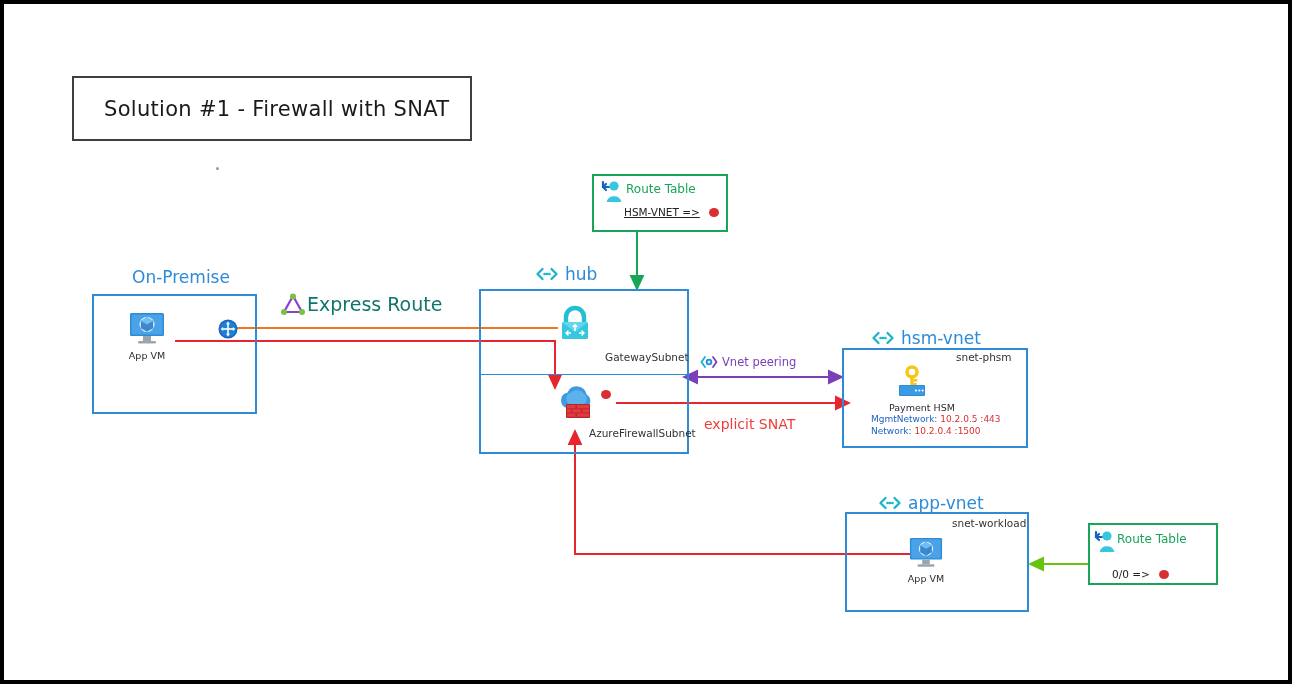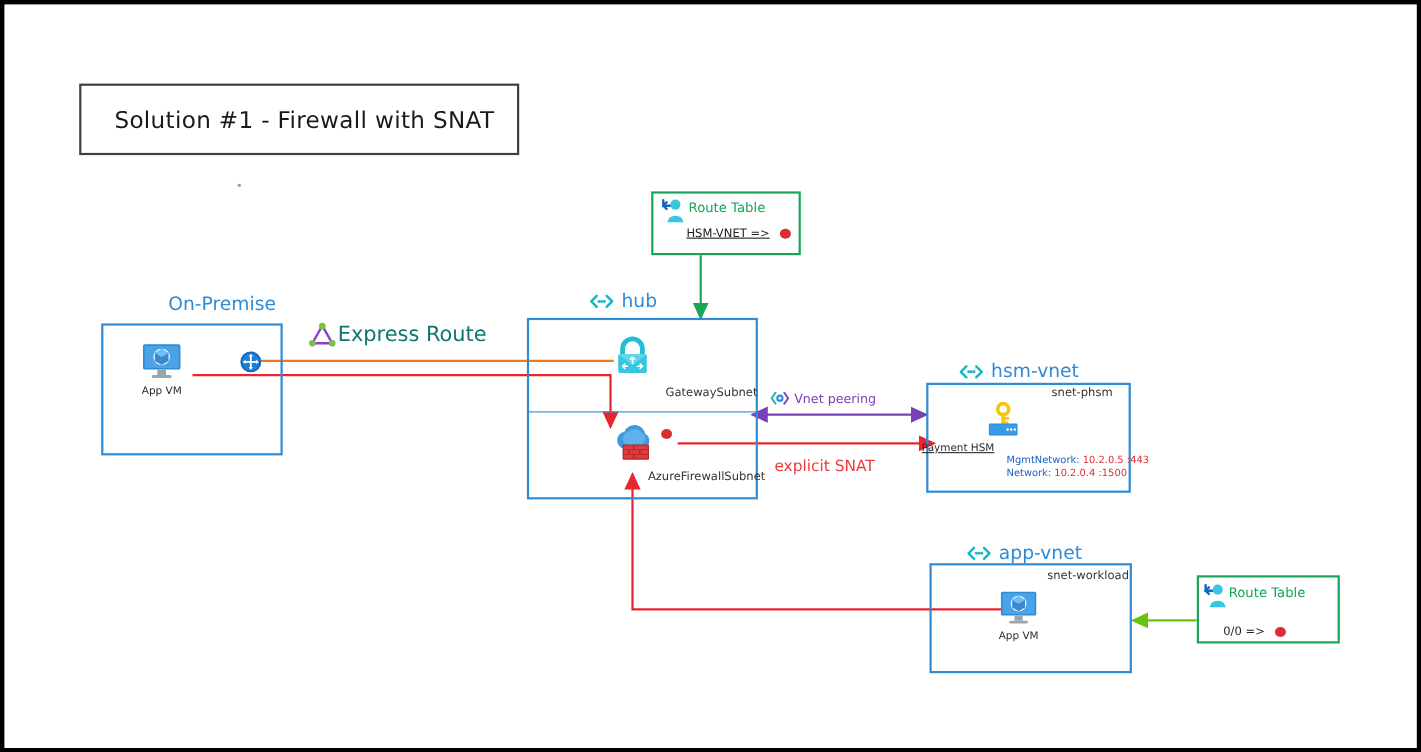--- a/index.html
+++ b/index.html
@@ -89,21 +89,20 @@
   
   .res-caption {
     font-size: 9.5px;
     color: #2b2b2b;
     white-space: nowrap;
     text-align: center;
   }
   .hsm-line {
     font-size: 9px;
     white-space: nowrap;
-    margin-left: 44px;
   }
   .hsm-key { color: #2062c4; }
   .hsm-val { color: #d92f32; }
 
   
   .lbl-express {
     color: #0f766e;
     font-size: 19px;
     white-space: nowrap;
   }
@@ -165,21 +164,21 @@
 
     <path d="M612,399 L845,399" stroke="#e8252c" stroke-width="2" fill="none" marker-end="url(#arrRed)"></path>
 
     <path d="M912,550 L571,550 L571,427" stroke="#e8252c" stroke-width="2" fill="none" marker-end="url(#arrRed)"></path>
 
     <path d="M680,373 L838,373" stroke="#7a40b8" stroke-width="2" fill="none" marker-end="url(#arrPurpleE)" marker-start="url(#arrPurpleS)"></path>
 
     <path d="M1084,560 L1026,560" stroke="#66c40f" stroke-width="2" fill="none" marker-end="url(#arrLGreen)"></path>
   </svg>
 
-  <div class="abs vnet-title" style="left:128px; top:263px;margin-left:21px;">
+  <div class="abs vnet-title" style="left:128px; top:263px;">
     <span>On-Premise</span>
   </div>
   <div class="abs vnet-box" style="left:88px; top:290px; width:165px; height:120px;"></div>
 
   <div class="icon-wrap" style="left:122px; top:307px;">
     <svg width="42" height="36" viewBox="0 0 42 36">
       <rect x="4" y="2" width="34" height="23" rx="1.5" fill="#2d8cd6"></rect>
       <rect x="5.5" y="3.5" width="31" height="20" rx="1" fill="#4aa3e8"></rect>
       <circle cx="21" cy="13.5" r="7.5" fill="#ffffff" opacity="0.92"></circle>
       <path d="M21 6.3 L27.2 10 L27.2 17.2 L21 20.8 L14.8 17.2 L14.8 10 Z" fill="#1b74c4" opacity="0.85"></path>
@@ -306,21 +305,21 @@
       <rect x="19.7" y="14" width="3.6" height="2.6" fill="#f5c518"></rect>
       <rect x="19.7" y="18" width="3.0" height="2.6" fill="#f5c518"></rect>
       <rect x="5" y="20" width="26" height="11" rx="1" fill="#2d8cd6"></rect>
       <rect x="6" y="21" width="24" height="9" rx="0.8" fill="#3b9ae4"></rect>
       <circle cx="22" cy="25.5" r="1.1" fill="#ffffff"></circle>
       <circle cx="25.3" cy="25.5" r="1.1" fill="#ffffff"></circle>
       <circle cx="28.6" cy="25.5" r="1.1" fill="#ffffff"></circle>
     </svg>
   </div>
 
-  <div class="abs res-caption" style="left:834px; top:398px; text-align:left;text-decoration:underline;">Payment HSM</div>
+  <div class="abs res-caption" style="left:885px; top:398px; text-align:left;">Payment HSM</div>
   <div class="abs hsm-line" style="left:867px; top:410px;">
     <span class="hsm-key">MgmtNetwork:</span>
     <span class="hsm-val">10.2.0.5</span>
     <span class="hsm-val">:443</span>
   </div>
   <div class="abs hsm-line" style="left:867px; top:422px;">
     <span class="hsm-key">Network:</span>
     <span class="hsm-val">10.2.0.4</span>
     <span class="hsm-val">:1500</span>
   </div>

